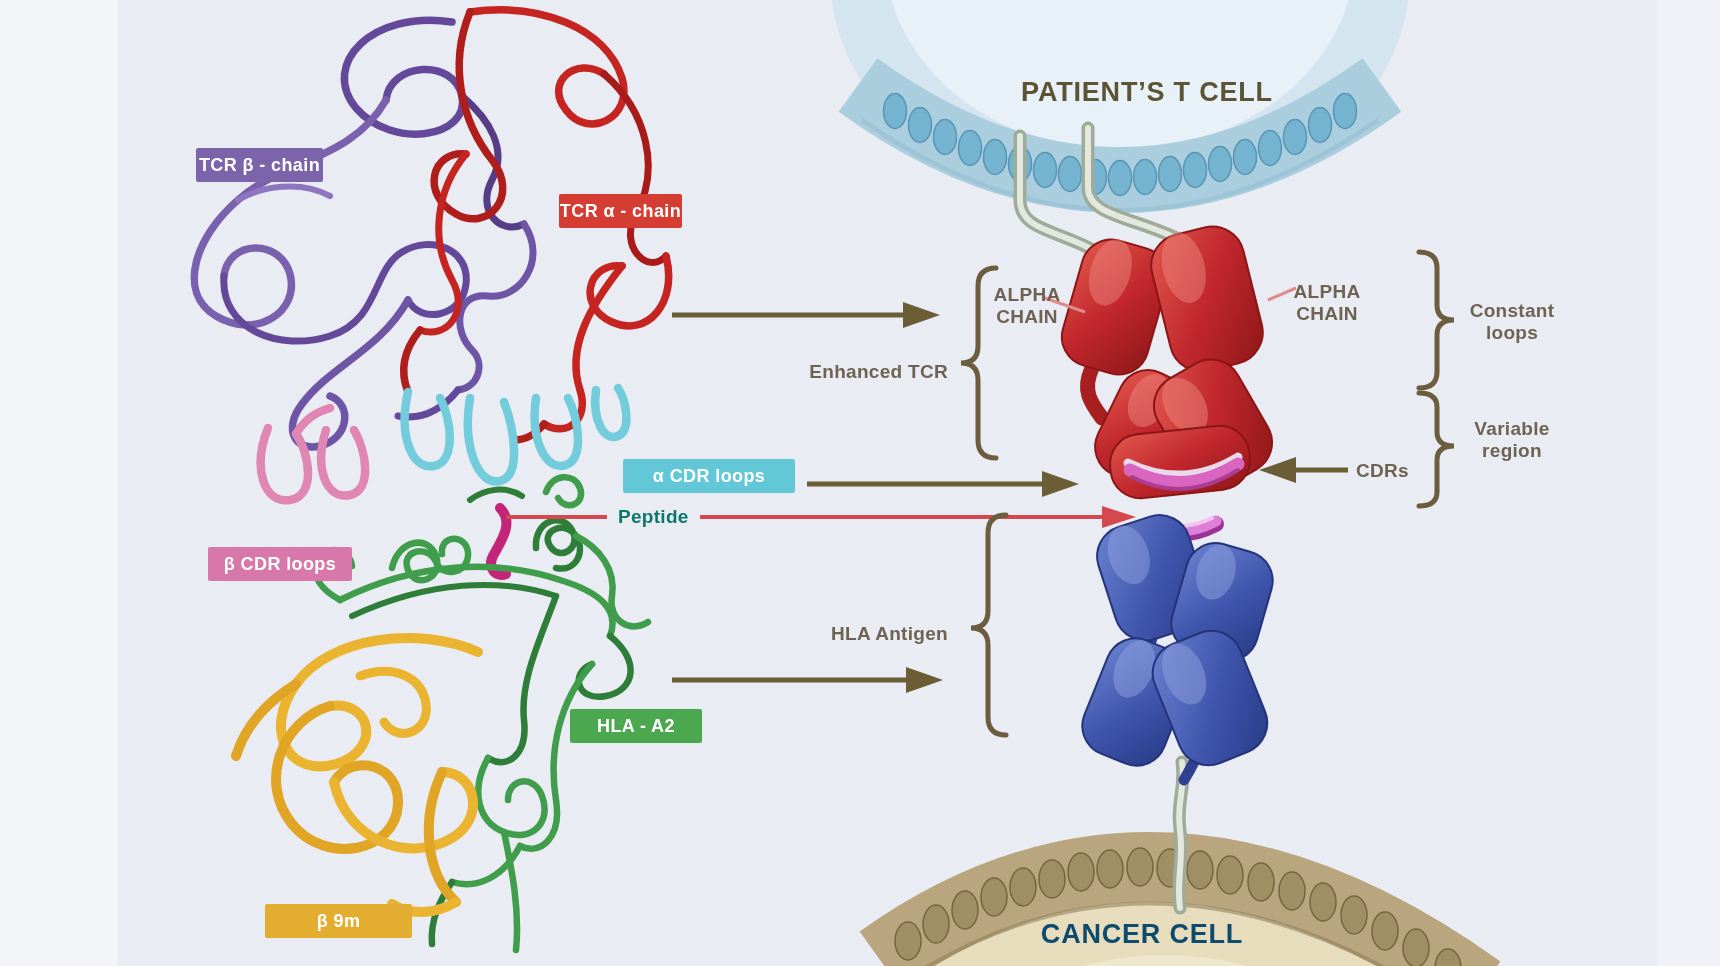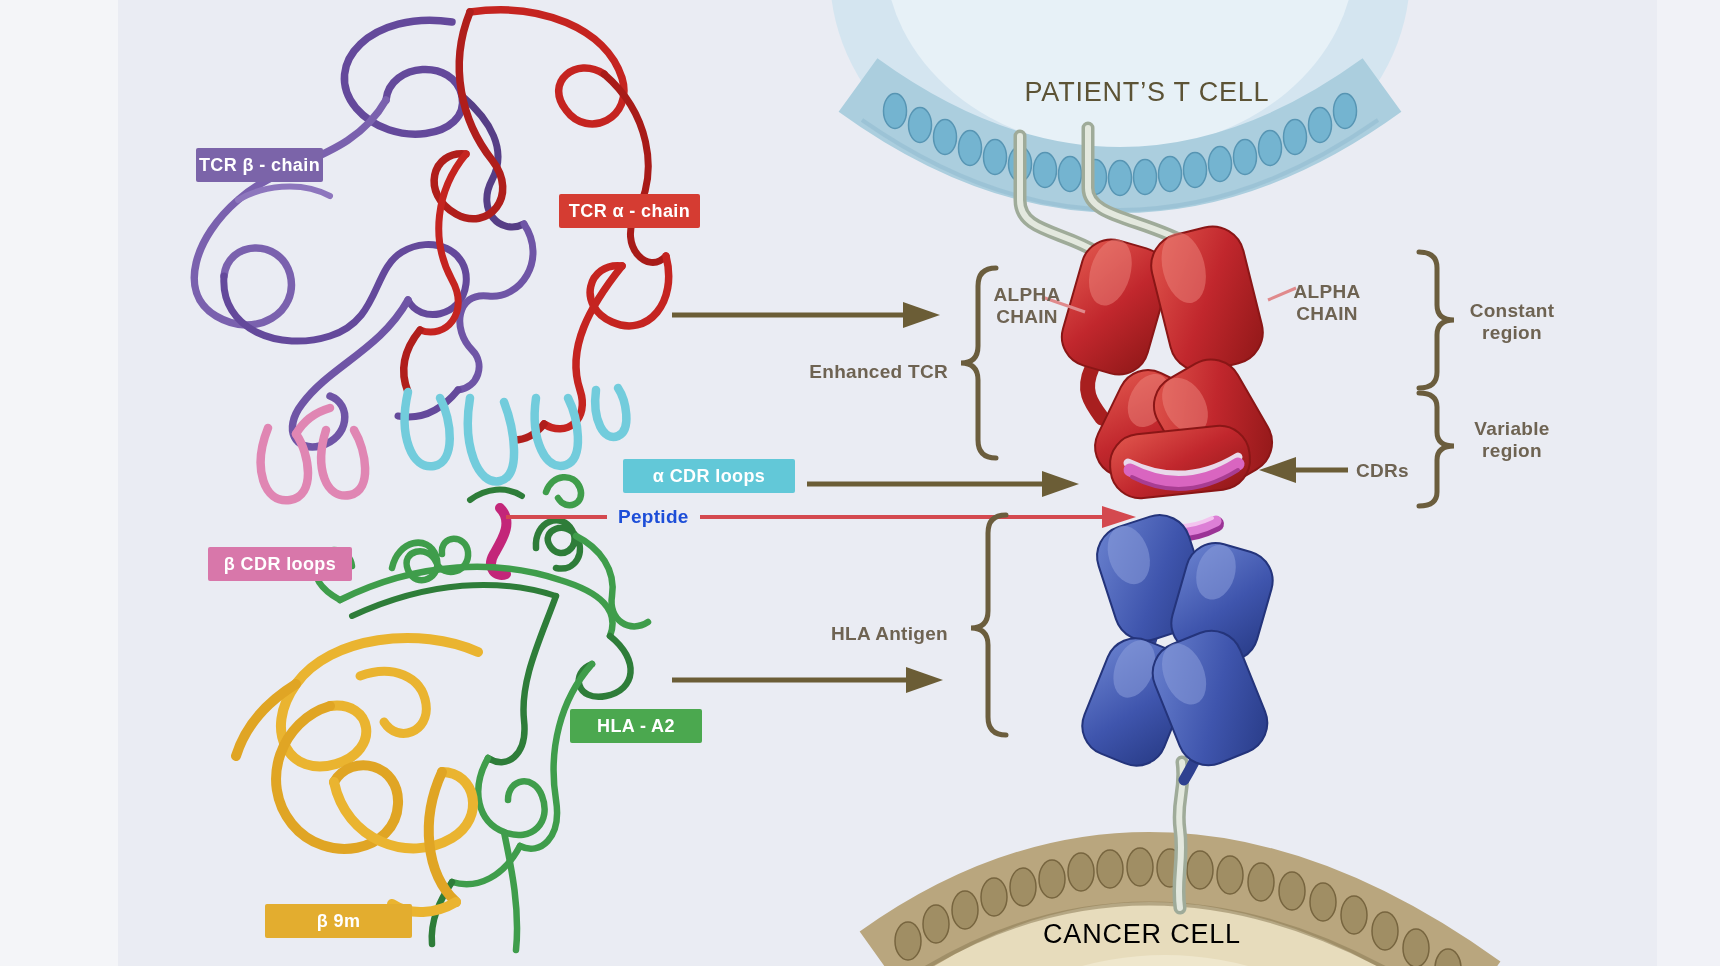--- a/index.html
+++ b/index.html
@@ -25,25 +25,25 @@
   .tag.gold{background:#e3ad2f;}
   .anno{
     position:absolute;color:#6e6352;font-size:19px;font-weight:700;
     letter-spacing:.3px;white-space:pre-line;line-height:1.15;
   }
   .anno.center{transform:translate(-50%,-50%);text-align:center;}
   .anno.rightedge{transform:translate(-100%,-50%);text-align:left;}
   .anno.leftedge{transform:translate(0,-50%);}
   .celltitle{
     position:absolute;transform:translate(-50%,-50%);
-    font-size:27px;font-weight:400;letter-spacing:.8px;white-space:nowrap;
+    font-size:27px;font-weight:700;letter-spacing:.8px;white-space:nowrap;
   }
   .celltitle.tcell{color:#5c5335;}
-  .celltitle.cancer{color:#000000;}
-  .peptide-word{position:absolute;transform:translate(0,-50%);color:#1d4ed8;
+  .celltitle.cancer{color:#0c4a6e;}
+  .peptide-word{position:absolute;transform:translate(0,-50%);color:#0f766e;
     font-size:19px;font-weight:700;letter-spacing:.3px;}
 </style>
 </head>
 <body>
 
 <div class="stage">
   <div class="edge-strip left"></div>
   <div class="edge-strip right"></div>
 
   <svg class="art" width="1720" height="966" viewBox="0 0 1720 966">
@@ -275,21 +275,21 @@
     </g>
 
     <g stroke="#e08a8c" stroke-width="3">
       <line x1="1042" y1="297" x2="1085" y2="312"></line>
       <line x1="1268" y1="300" x2="1296" y2="288"></line>
     </g>
   </svg>
 
   <div class="tag purple" style="left:196px;top:148px;width:127px;">TCR β - chain</div>
 
-  <div class="tag red" style="left:559px;top:194px;width:141px;">TCR α - chain</div>
+  <div class="tag red" style="left:559px;top:194px;width:123px;">TCR α - chain</div>
 
   <div class="tag cyan" style="left:623px;top:459px;width:172px;">α CDR loops</div>
 
   <div class="tag pink" style="left:208px;top:523px;width:144px;">β CDR loops</div>
 
   <div class="tag green" style="left:570px;top:709px;width:132px;">HLA - A2</div>
 
   <div class="tag gold" style="left:265px;top:904px;width:147px;">β 9m</div>
 
   <div class="peptide-word" style="left:618px;top:517px;">Peptide</div>
@@ -302,19 +302,19 @@
 CHAIN</div>
 
   <div class="anno center" style="left:1327px;top:303px;">ALPHA
 CHAIN</div>
 
   <div class="anno rightedge" style="left:948px;top:372px;">Enhanced TCR</div>
 
   <div class="anno rightedge" style="left:948px;top:634px;">HLA Antigen</div>
 
   <div class="anno center" style="left:1512px;top:322px;">Constant
-region</div>
+loops</div>
 
   <div class="anno center" style="left:1512px;top:440px;">Variable
 region</div>
 
   <div class="anno leftedge" style="left:1356px;top:471px;">CDRs</div>
 </div>
 
 </body></html>

